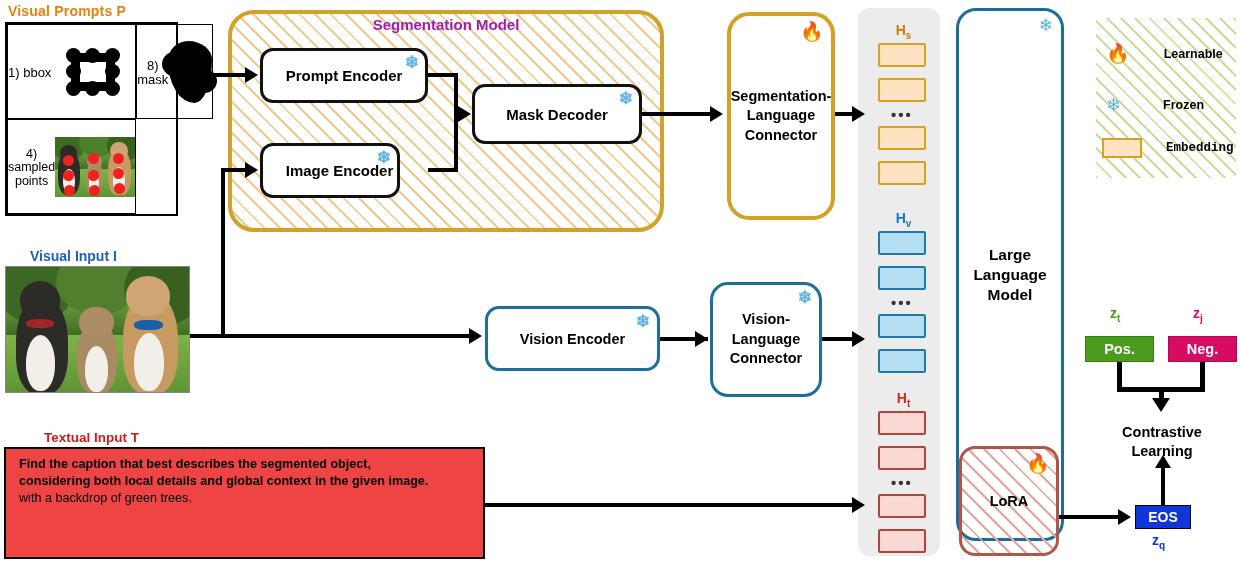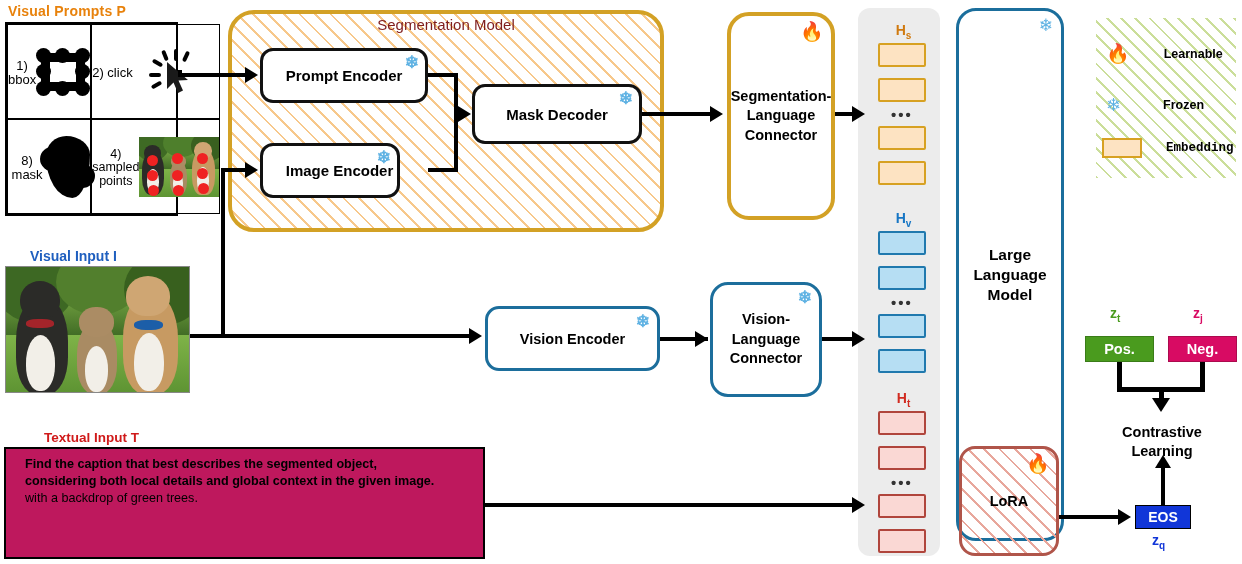--- a/index.html
+++ b/index.html
@@ -52,33 +52,33 @@
   .pets .collarB{position:absolute;background:#1c5ea8;border-radius:40%;}
   .reddot{position:absolute;border-radius:50%;background:#ef2222;}
 
   
   #vi-title{left:30px;top:248px;font-size:14px;font-weight:bold;color:#1F5FBF;}
   #vi-img{left:5px;top:266px;width:185px;height:127px;border:1px solid #888;box-sizing:border-box;}
 
   
   #ti-title{left:44px;top:430px;font-size:13.5px;font-weight:bold;color:#D01A1A;}
   #ti-box{left:4px;top:447px;width:481px;height:112px;border:2px solid #000;box-sizing:border-box;
-          background:#be185d;padding:7px 19px;}
+          background:#ef4444;padding:7px 13px;}
   .ti-bold{font-size:12.6px;font-weight:bold;color:#000;line-height:1.34;}
   .ti-plain{font-size:12.6px;color:#000;line-height:1.34;margin-top:15px;}
 
   
   .hatch-orange{background-image:repeating-linear-gradient(45deg,#F7C88B 0 2px,rgba(0,0,0,0) 2px 11px);}
   .hatch-blue{background-image:repeating-linear-gradient(45deg,#9FD0EE 0 2px,rgba(0,0,0,0) 2px 11px);}
   .hatch-red{background-image:repeating-linear-gradient(45deg,#E8A79C 0 2px,rgba(0,0,0,0) 2px 11px);}
   .hatch-green{background-image:repeating-linear-gradient(45deg,#CBDE9A 0 2px,rgba(0,0,0,0) 2px 10px);}
 
   #seg-model{left:228px;top:10px;width:436px;height:222px;box-sizing:border-box;
      border:4px solid #D3A125;border-radius:26px;}
-  #seg-title{left:228px;top:16px;width:436px;text-align:center;font-size:15px;font-weight:normal;color:#7f1d1d;}
+  #seg-title{left:228px;top:16px;width:436px;text-align:center;font-size:15px;font-weight:bold;color:#a21caf;}
 
   .wbox{background:#fff;border:3.2px solid #111;border-radius:13px;box-sizing:border-box;
         font-size:15px;font-weight:bold;color:#000;position:absolute;}
   #prompt-enc{left:260px;top:48px;width:168px;height:55px;}
   #image-enc{left:260px;top:143px;width:140px;height:55px;padding-left:19px;}
   #mask-dec{left:472px;top:84px;width:170px;height:60px;}
 
   .bbox-blue{border:3.4px solid #1C6E9C;border-radius:14px;box-sizing:border-box;position:absolute;
      font-size:14.5px;font-weight:bold;color:#000;background:#fff;}
   #vision-enc{left:485px;top:306px;width:175px;height:65px;}
@@ -155,36 +155,20 @@
         <div class="dot" style="left:0;bottom:0;"></div>
         <div class="dot" style="right:0;bottom:0;"></div>
         <div class="dot" style="left:19px;top:0;"></div>
         <div class="dot" style="left:19px;bottom:0;"></div>
         <div class="dot" style="left:0;top:16px;"></div>
         <div class="dot" style="right:0;top:16px;"></div>
       </div>
     </div>
   </div>
 
-  <div class="vp-cell">
-    <div class="vp-lbl">2) click</div>
-    <div class="vp-art">
-      <div class="click-g">
-        <div class="ray" style="left:12px;top:0px;width:4px;height:11px;transform:rotate(-22deg);"></div>
-        <div class="ray" style="left:23px;top:-1px;width:4px;height:12px;"></div>
-        <div class="ray" style="left:33px;top:1px;width:4px;height:11px;transform:rotate(25deg);"></div>
-        <div class="ray" style="left:1px;top:11px;width:11px;height:4px;transform:rotate(30deg);"></div>
-        <div class="ray" style="left:-2px;top:23px;width:12px;height:4px;"></div>
-        <div class="ray" style="left:0px;top:33px;width:11px;height:4px;transform:rotate(-28deg);"></div>
-        <svg width="32" height="34" style="position:absolute;left:16px;top:12px;">
-          <polygon points="0,0 0,27 6.5,20.5 11,31 16,28.5 11.5,18.5 21,18" fill="#1a1a1a"></polygon>
-        </svg>
-      </div>
-    </div>
-  </div>
 
   <div class="vp-cell">
     <div class="vp-lbl">8) mask</div>
     <div class="vp-art">
         <div class="mask-g"></div>
       </div>
   </div>
 
   <div class="vp-cell">
     <div class="vp-lbl" style="font-size:12.5px;">4) sampled points</div>

